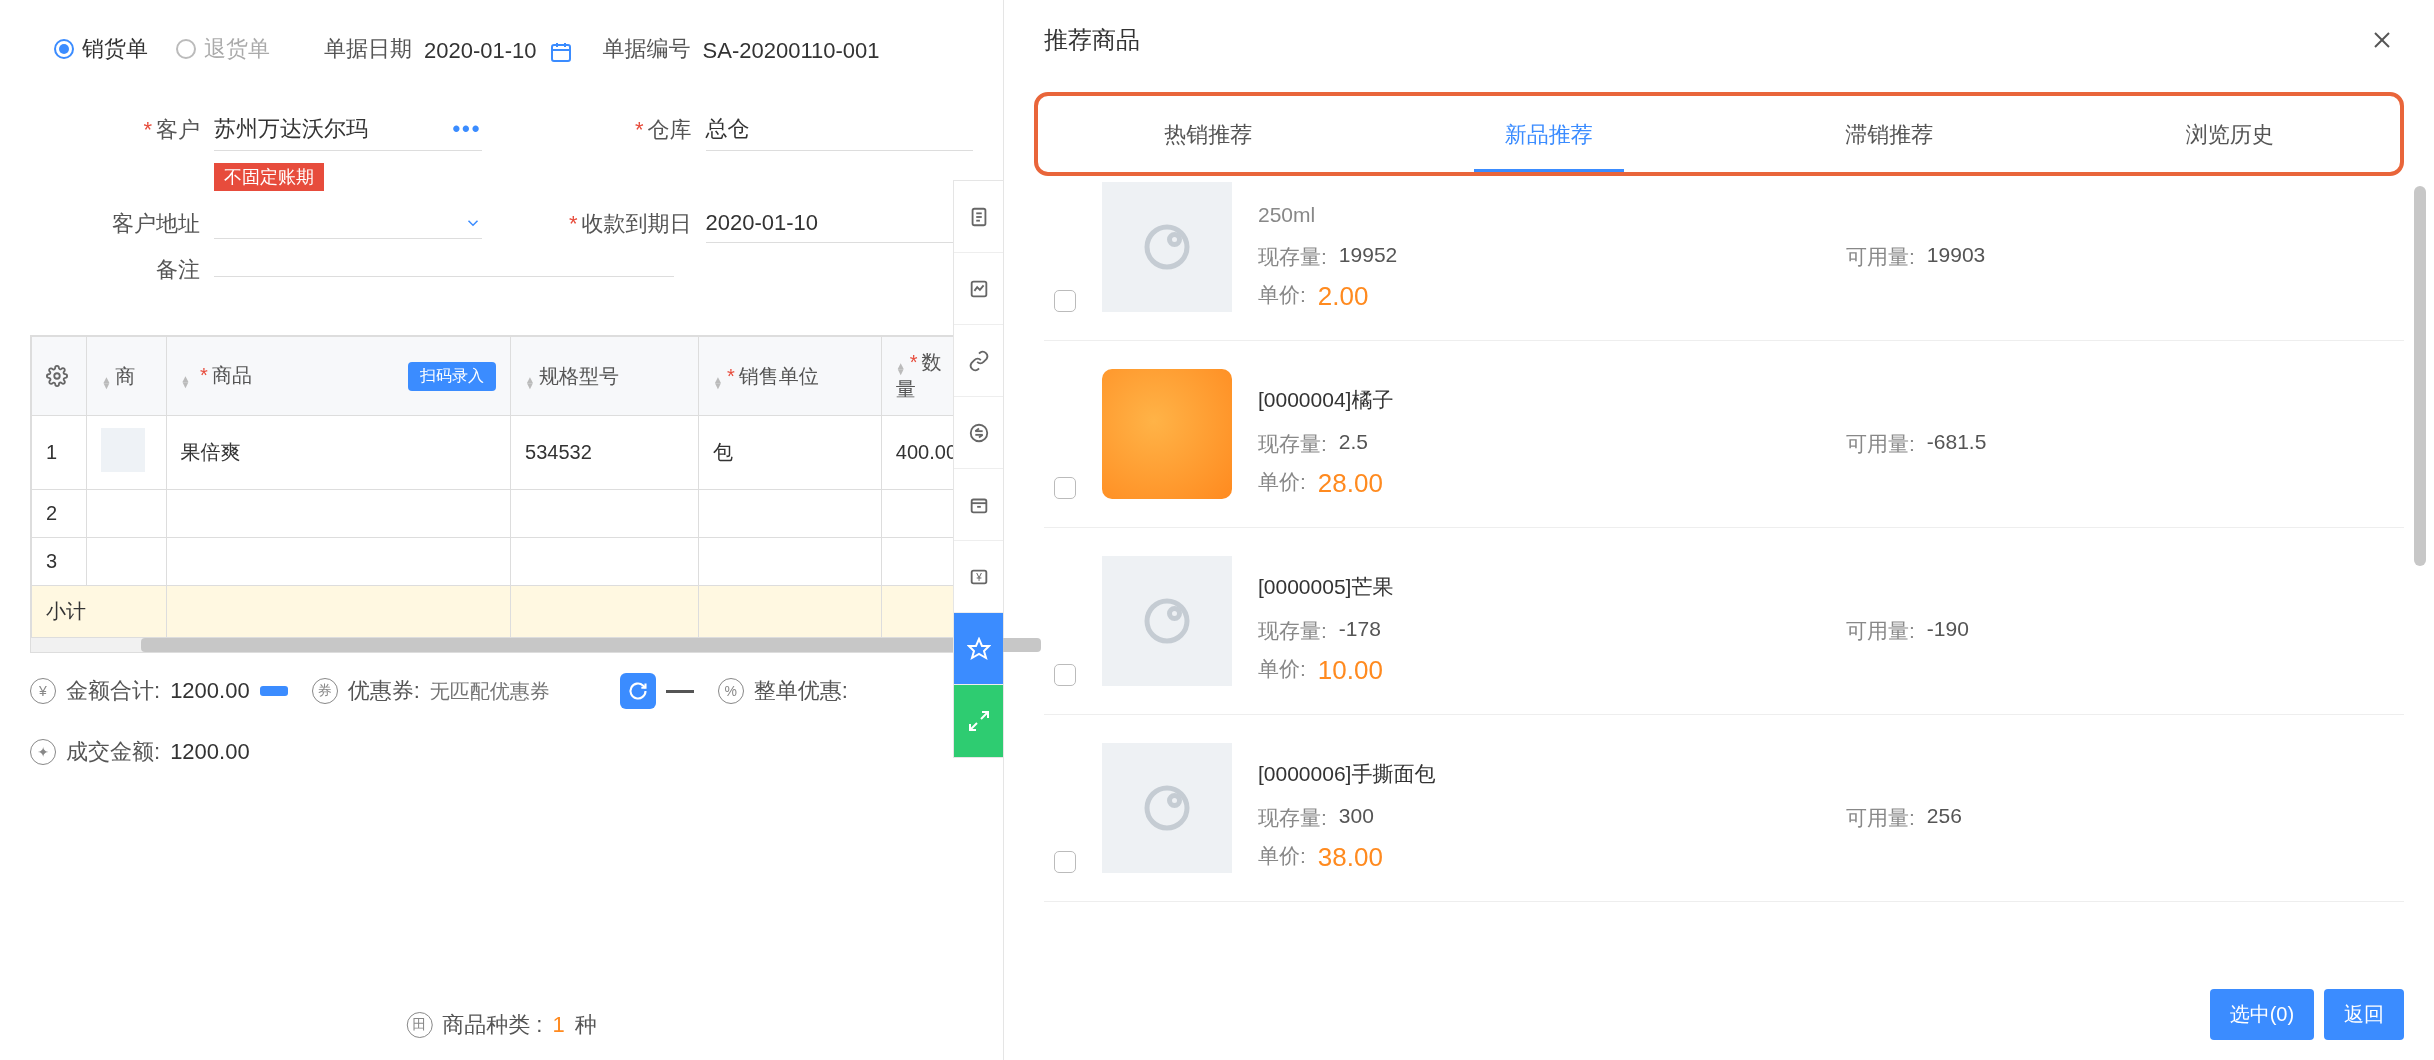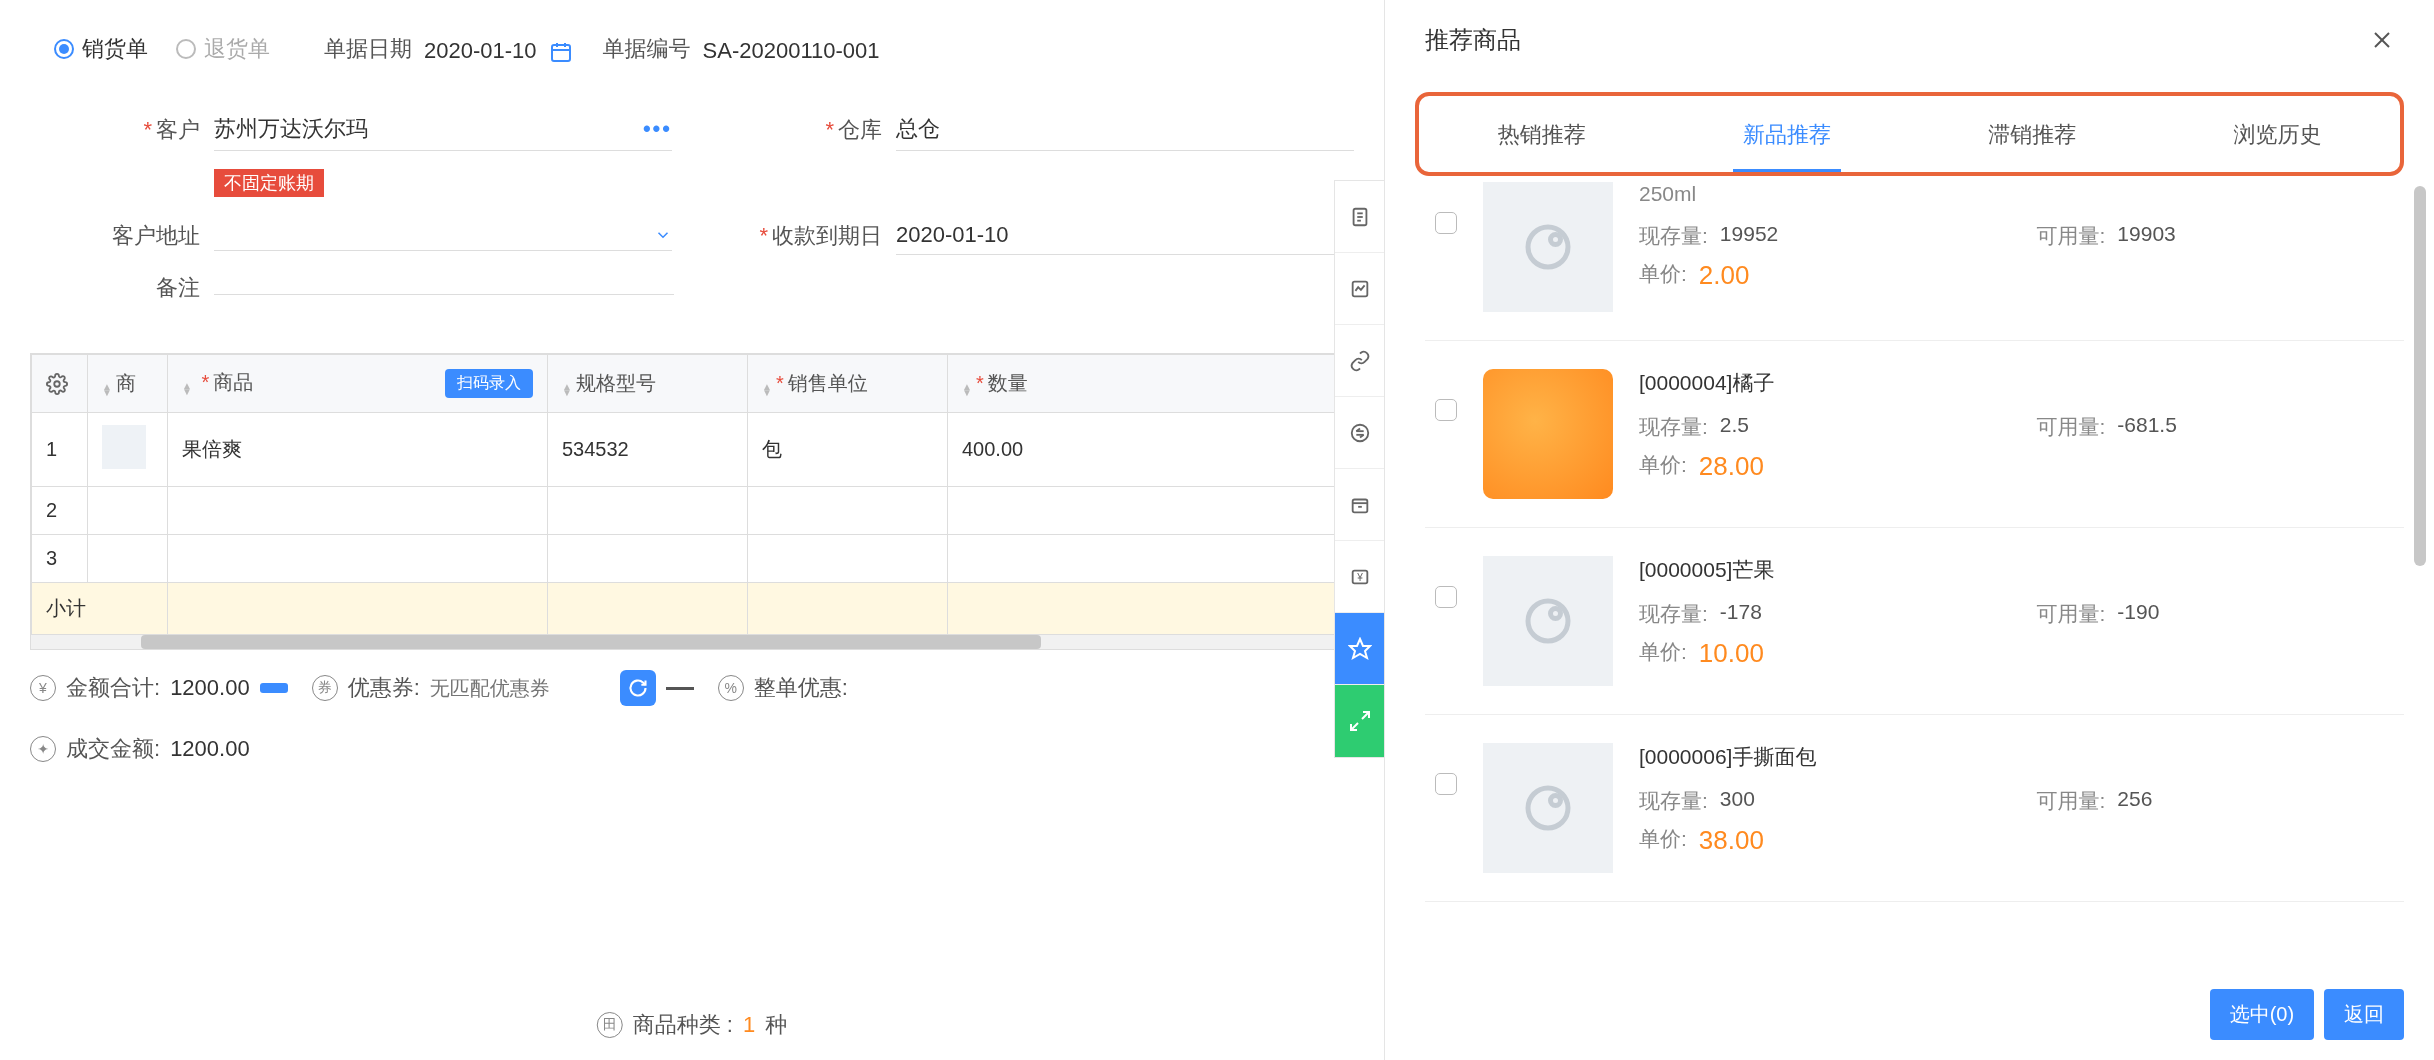--- a/index.html
+++ b/index.html
@@ -1,30 +1,30 @@
 <!DOCTYPE html>
 <html><head>
 <meta charset="utf-8">
 <style>
 * { box-sizing: border-box; margin: 0; padding: 0; }
 body { font-family: -apple-system, "PingFang SC", "Microsoft YaHei", sans-serif; font-size: 14px; color: #333; background: #fff; }
 .app { display: flex; width: 2434px; height: 1060px; }
-.left { width: 1385px; padding: 20px 30px; position: relative; border-right: 1px solid #e5e5e5; }
+.left { width: 1004px; padding: 20px 30px; position: relative; border-right: 1px solid #e5e5e5; }
 .top-row { display: flex; align-items: center; gap: 30px; margin-bottom: 30px; }
 .tab-group { display: inline-flex; background: #fff; border-radius: 6px; padding: 8px 10px; }
 .radio-tab { display: inline-flex; align-items: center; gap: 8px; padding: 6px 14px; cursor: pointer; font-size: 22px; }
 .radio-circle { width: 20px; height: 20px; border: 2px solid #bbb; border-radius: 50%; display: inline-flex; align-items: center; justify-content: center; }
 .radio-circle.selected { border-color: #3b8cff; }
 .radio-circle.selected::after { content: ""; width: 10px; height: 10px; background: #3b8cff; border-radius: 50%; }
 .tab-group .radio-tab.active { color: #333; }
 .tab-group .radio-tab.inactive { color: #aaa; }
 .field-pair { display: inline-flex; align-items: flex-end; gap: 12px; font-size: 22px; }
 .field-pair .lbl { color: #555; }
 .field-pair .val { color: #333; }
-.form-grid { display: grid; grid-template-columns: 1fr 1fr; gap: 18px 40px; margin-bottom: 30px; }
+.form-grid { display: grid; grid-template-columns: 1fr 1fr; gap: 12px 40px; margin-bottom: 30px; }
 .form-row { display: flex; align-items: center; gap: 14px; }
 .form-row .label { width: 170px; text-align: right; font-size: 22px; color: #555; }
 .req { color: #e74c3c; margin-right: 4px; }
 .form-row .control { flex: 1; display: flex; align-items: center; gap: 10px; font-size: 22px; border-bottom: 1px solid transparent; }
 .form-row .control.underlined { border-bottom: 1px solid #ddd; padding: 6px 0; }
 .badge-red { background: #e74c3c; color: #fff; font-size: 18px; padding: 2px 10px; display: inline-block; }
 .more-dots { color: #3b8cff; letter-spacing: 2px; font-weight: bold; cursor: pointer; }
 .caret-down { color: #3b8cff; font-size: 18px; cursor: pointer; }
 .remark-row { margin-bottom: 20px; }
 .table-wrap { border: 1px solid #ddd; margin-bottom: 20px; }
@@ -55,21 +55,21 @@
 .side-tools .tool.expand { background: #2ecc71; color: #fff; border-bottom: none; }
 .right { flex: 1; display: flex; flex-direction: column; position: relative; }
 .right-header { display: flex; align-items: center; justify-content: space-between; padding: 24px 40px; font-size: 24px; }
 .close-x { font-size: 28px; color: #555; cursor: pointer; }
 .tabs-highlight { margin: 12px 30px 0; border: 4px solid #e9653a; border-radius: 14px; padding: 10px 0 0; }
 .rec-tabs { display: flex; }
 .rec-tab { flex: 1; text-align: center; padding: 14px 0 22px; font-size: 22px; color: #555; cursor: pointer; position: relative; }
 .rec-tab.active { color: #3b8cff; }
 .rec-tab.active::after { content: ""; position: absolute; left: 28%; right: 28%; bottom: 0; height: 3px; background: #3b8cff; }
 .rec-list { flex: 1; overflow: hidden; padding: 0 30px 0 40px; position: relative; }
-.rec-item { display: flex; align-items: flex-start; gap: 26px; border-bottom: 1px solid #eee; padding: 28px 10px; }
+.rec-item { display: flex; align-items: flex-end; gap: 26px; border-bottom: 1px solid #eee; padding: 28px 10px; }
 .rec-item .chk { width: 22px; height: 22px; border: 1.5px solid #bbb; border-radius: 5px; margin-top: 30px; cursor: pointer; }
 .rec-item .thumb { width: 130px; height: 130px; background: #eef1f4; display: flex; align-items: center; justify-content: center; color: #c5ccd3; }
 .thumb.orange-fruit { background: radial-gradient(circle at 40% 40%, #ffb347, #ff8a1f); border-radius: 10px; }
 .rec-item .info { flex: 1; display: grid; grid-template-columns: 1fr 1fr; gap: 10px 40px; font-size: 21px; color: #555; }
 .rec-item .info .title { grid-column: 1 / span 2; color: #333; margin-bottom: 6px; }
 .rec-item .info .kv { display: flex; gap: 12px; }
 .rec-item .info .kv .k { color: #888; }
 .rec-item .info .price { color: #ff8a1f; font-size: 26px; font-weight: 500; }
 .vscroll { position: absolute; right: 8px; top: 0; width: 12px; height: 420px; background: transparent; }
 .vscroll .vthumb { width: 100%; height: 380px; background: #c7c7c7; border-radius: 6px; margin-top: 10px; }

